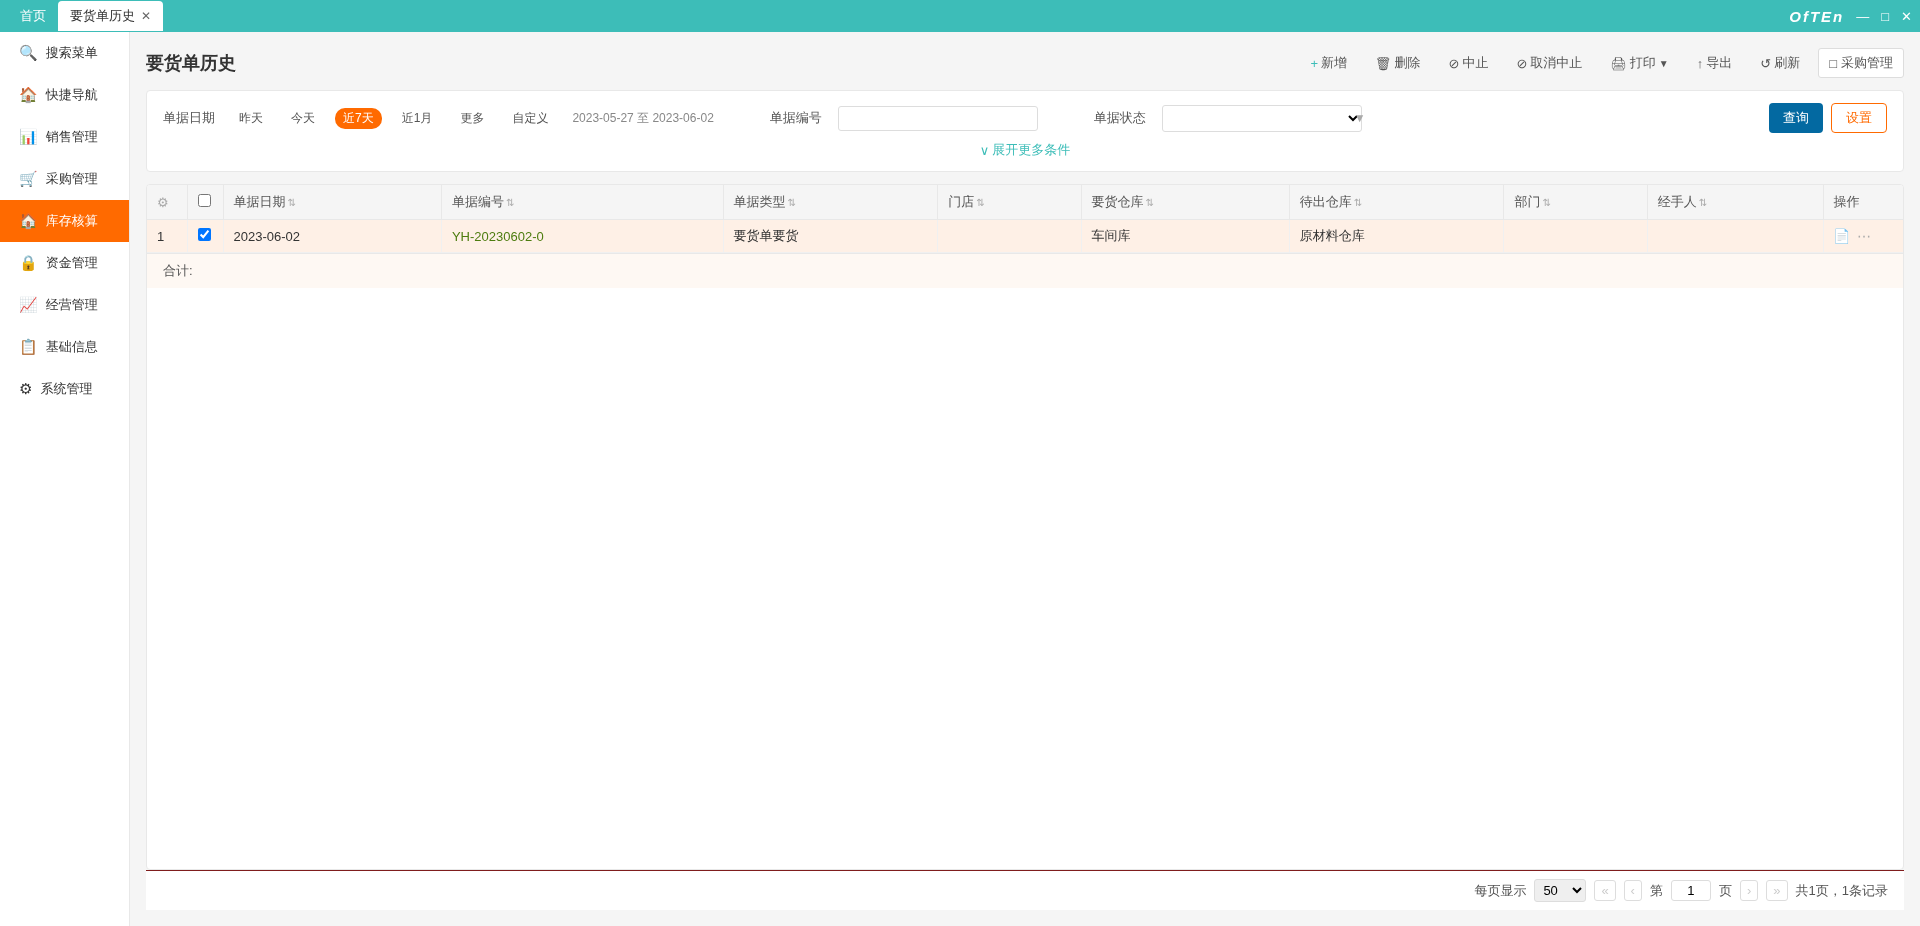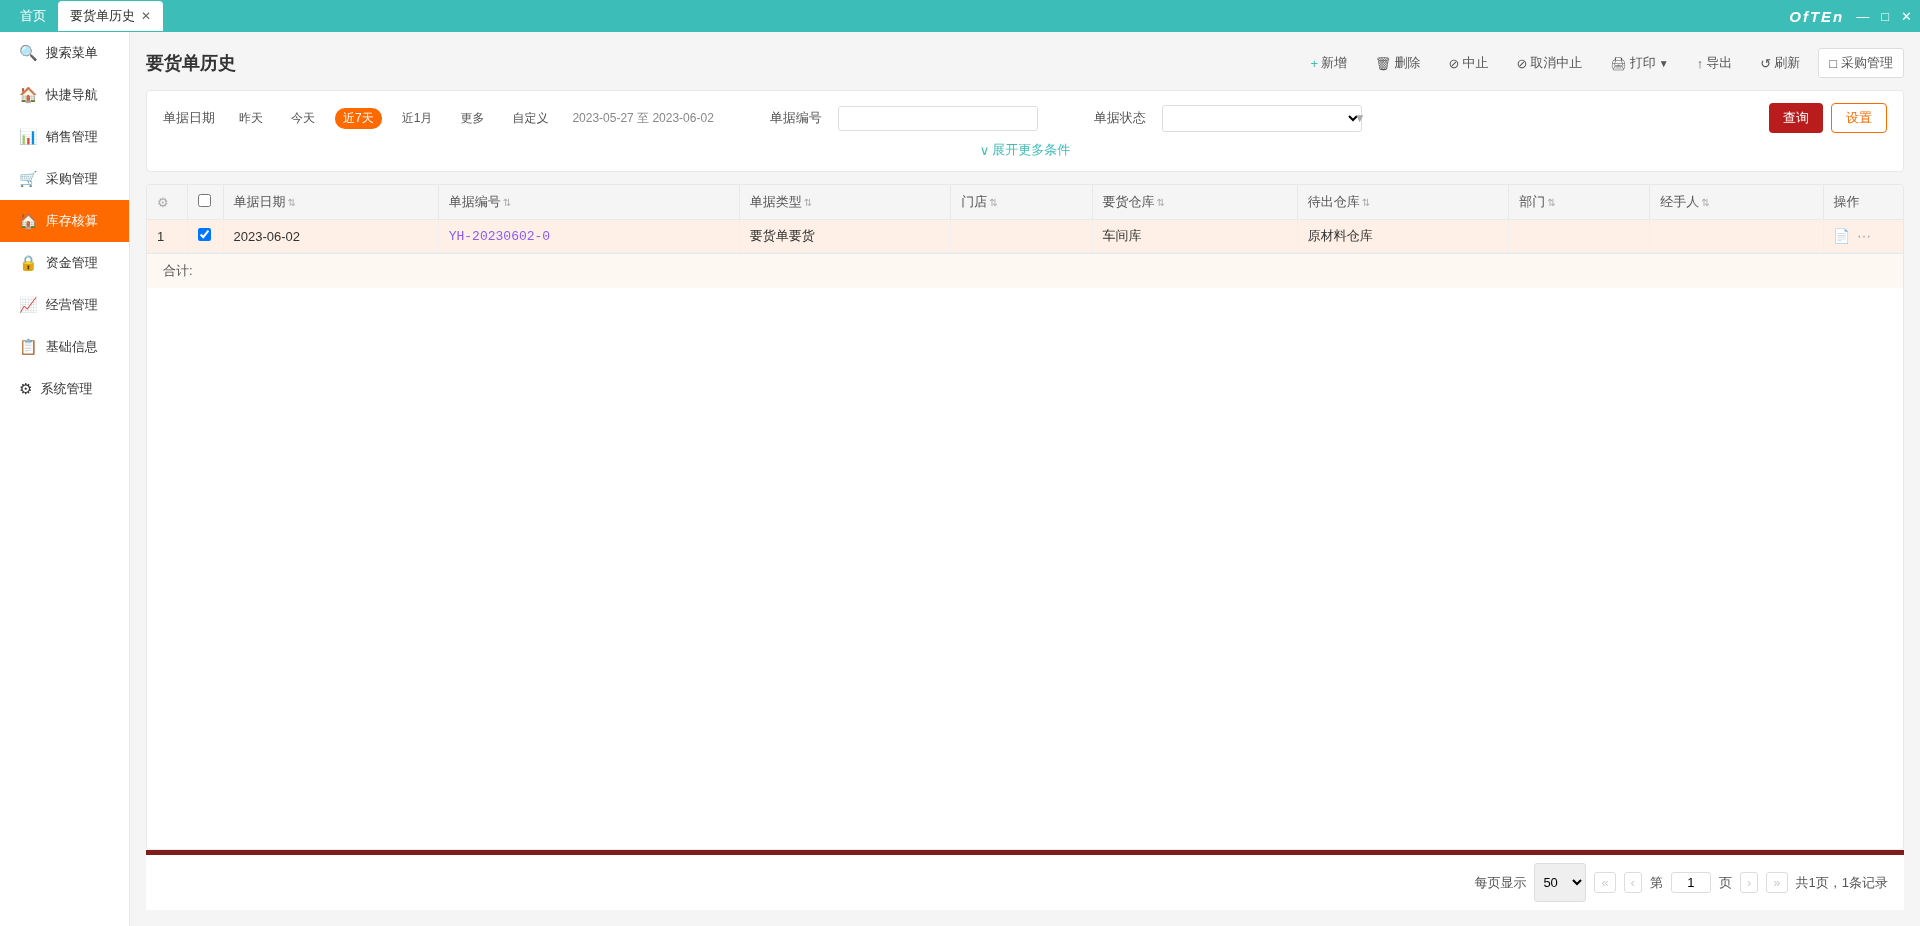--- a/index.html
+++ b/index.html
@@ -114,21 +114,21 @@
       gap: 3px;
       padding: 5px 10px;
       border: none;
       background: transparent;
       cursor: pointer;
       color: #555;
       font-size: 13px;
       border-radius: 3px;
     }
     .btn-primary {
-      background: #b91c1c;
+      background: #0369a1;
       color: #fff;
       border: none;
       padding: 6px 14px;
       border-radius: 4px;
       cursor: pointer;
       font-size: 13px;
     }
     .show-detail-btn {
       display: flex;
       align-items: center;
@@ -242,52 +242,52 @@
       padding: 7px 10px;
       border-bottom: 1px solid #f0f0f0;
       border-right: 1px solid #f0f0f0;
       color: #333;
       font-size: 13px;
     }
     td:last-child { border-right: none; }
     tr.data-row.selected { background: #fef0e6; }
     .sort-arrows { color: #aaa; font-size: 10px; margin-left: 2px; }
     .settings-icon { color: #aaa; cursor: pointer; }
-    .col-link { color: #8b5cf6; cursor: pointer; text-decoration: none; font-family: Liberation Mono, monospace; }
+    .col-link { color: #4d7c0f; cursor: pointer; text-decoration: none; }
     .action-icons { display: flex; gap: 6px; align-items: center; }
     .action-icon { color: #aaa; cursor: pointer; font-size: 14px; }
 
     
     .table-footer {
       background: #fef8f3;
       border-top: 1px solid #e8e8e8;
       padding: 8px 16px;
       display: flex;
       align-items: center;
       font-size: 13px;
       color: #555;
     }
 
     
     .pagination {
       background: #fff;
-      border-top: 5px solid #7f1d1d;
+      border-top: 1px solid #7f1d1d;
       padding: 8px 16px;
       display: flex;
       align-items: center;
       justify-content: flex-end;
       gap: 8px;
       font-size: 13px;
       color: #555;
       flex-shrink: 0;
     }
     .page-size-select {
       border: 1px solid #ddd;
       border-radius: 3px;
-      padding: 10px 4px;
+      padding: 2px 4px;
       font-size: 13px;
     }
     .page-btn {
       padding: 2px 6px;
       border: 1px solid #ddd;
       background: #fff;
       cursor: pointer;
       border-radius: 3px;
       font-size: 13px;
       color: #555;

